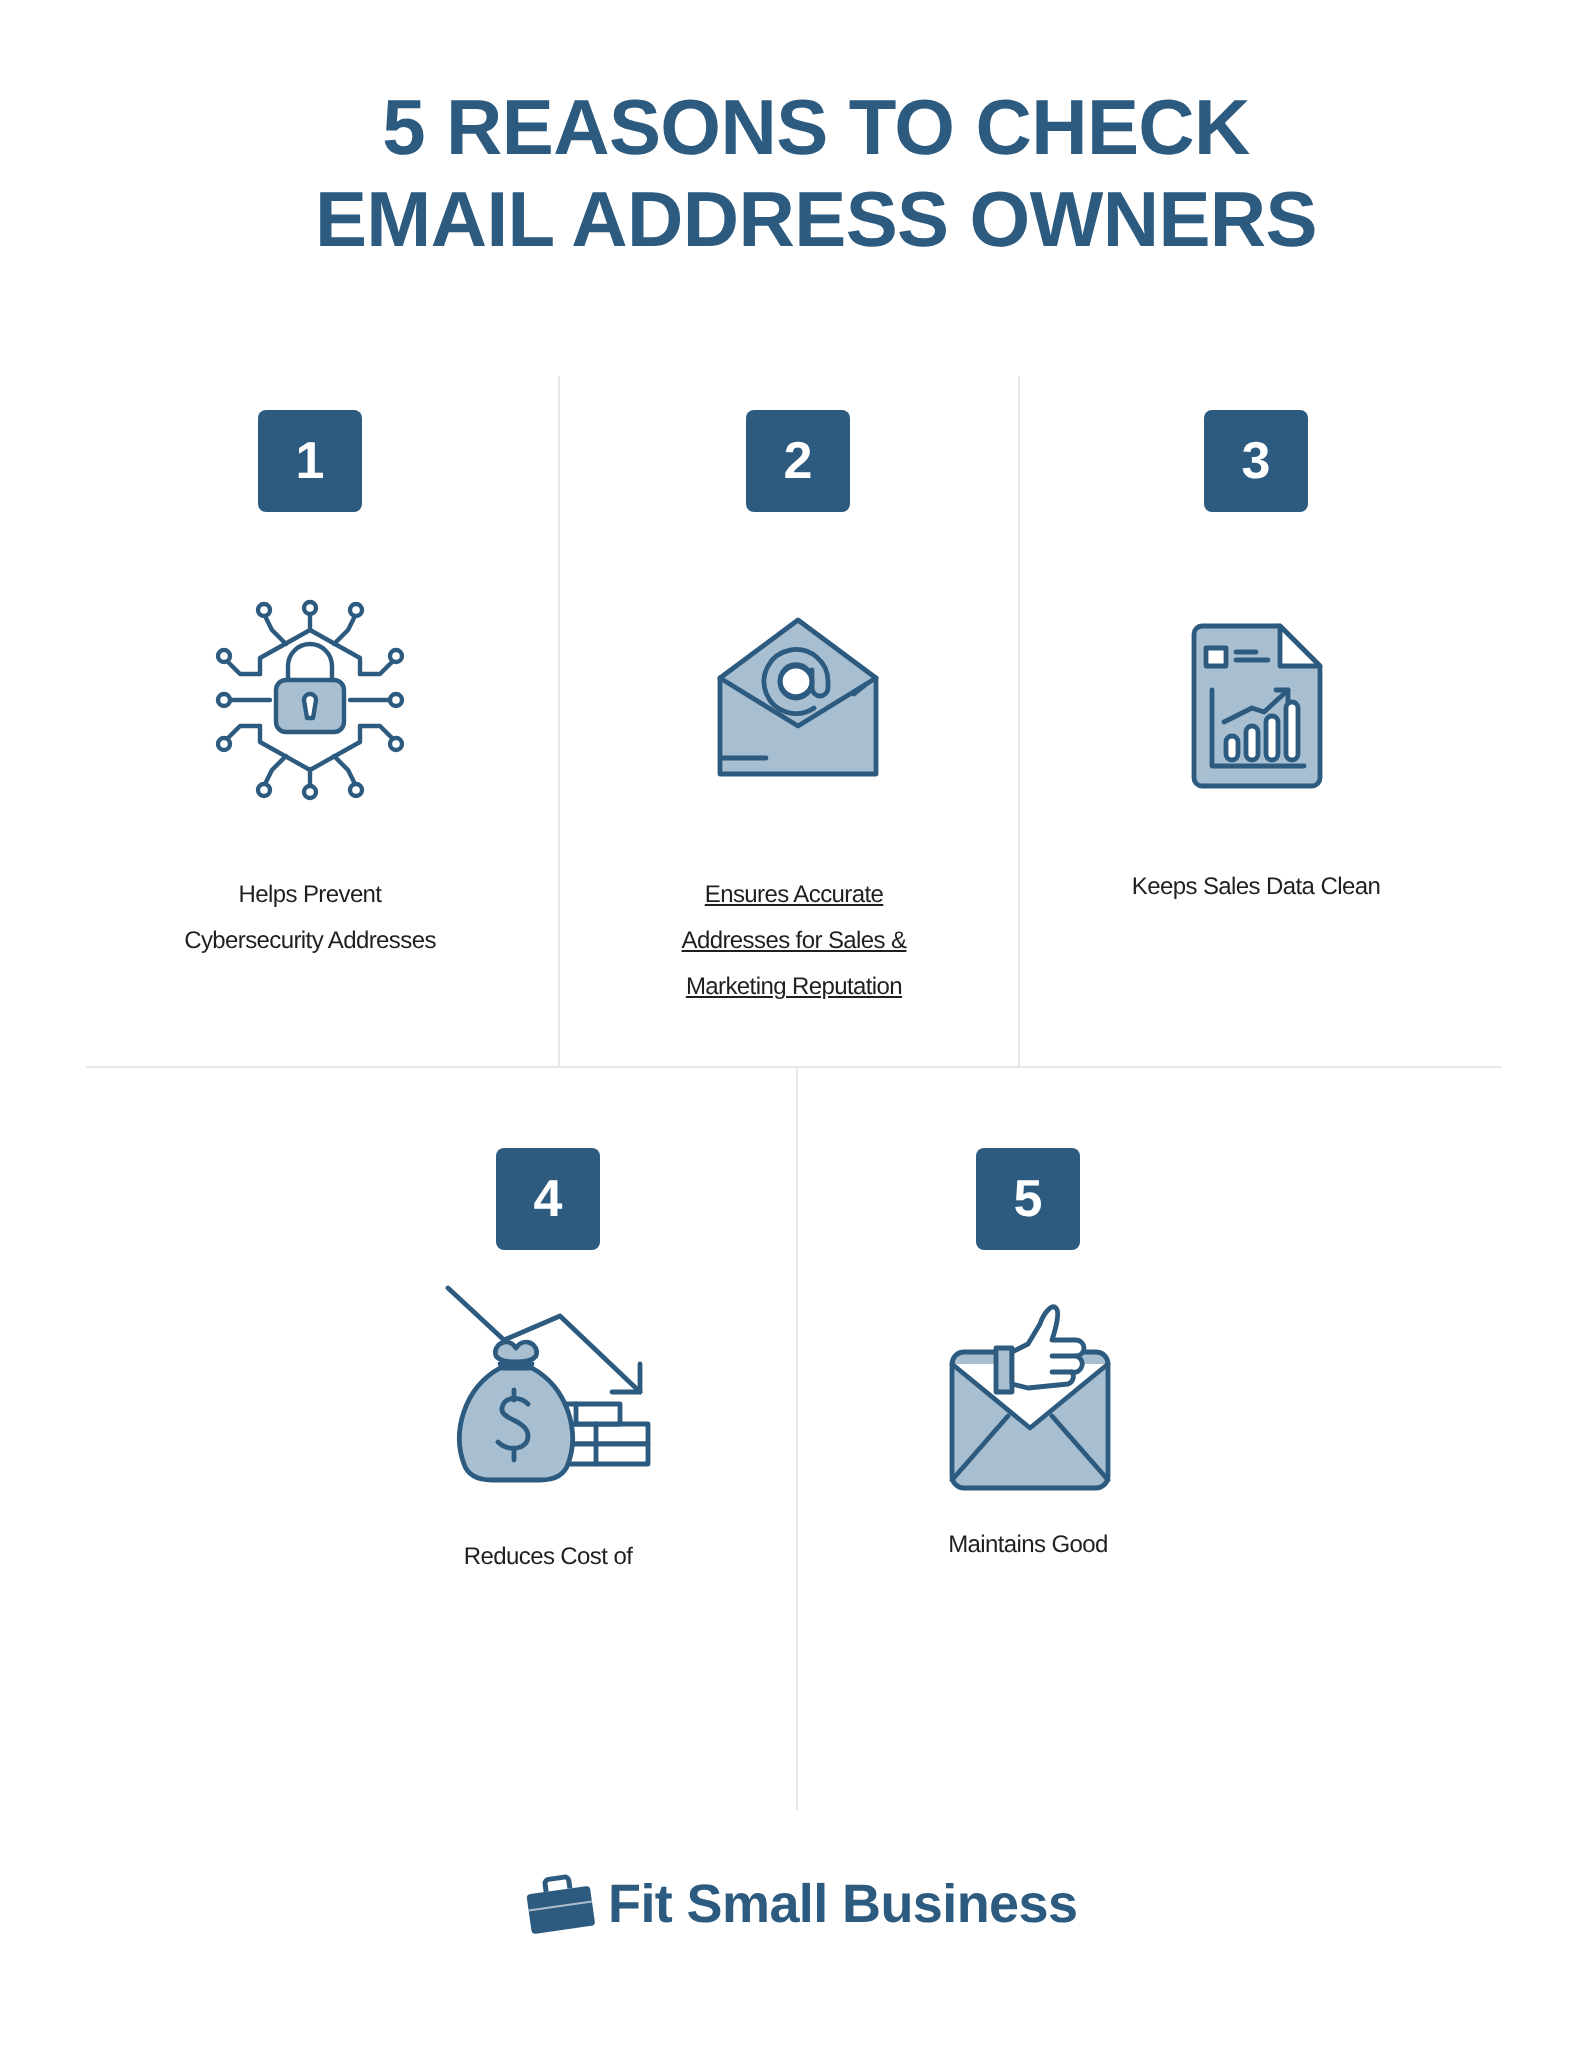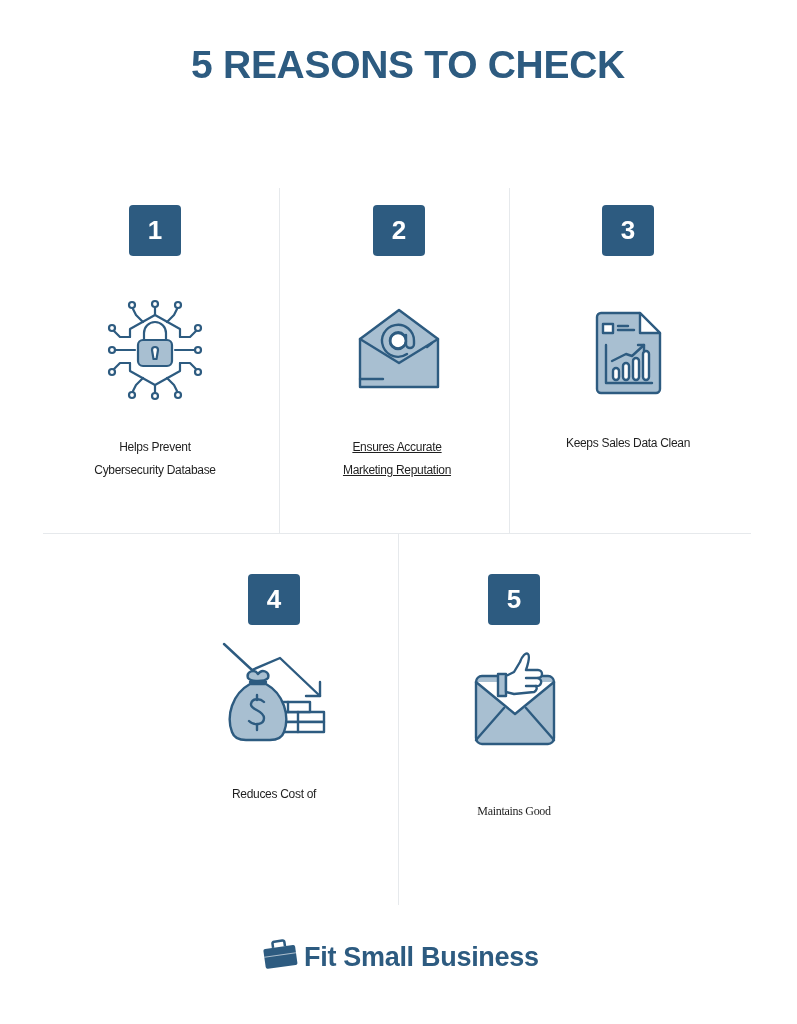--- a/index.html
+++ b/index.html
@@ -5,28 +5,29 @@
   html, body { margin:0; padding:0; background:#ffffff; }
   body { width:797px; height:1024px; position:relative; overflow:hidden; font-family:"Liberation Sans", sans-serif; }
   .title { position:absolute; left:0; top:42px; width:797px; text-align:center; color:#2d5b80; font-weight:bold; font-size:39px; line-height:46px; letter-spacing:-0.3px; }
   .title div { margin:0;padding-left:19px; }
   .vline { position:absolute; width:1px; background:#e6e9ec; }
   .hline { position:absolute; height:1px; background:#e6e9ec; }
   .numbox { position:absolute; width:52px; height:51px; background:#2d5b80; border-radius:4px; color:#ffffff; font-weight:bold; font-size:26px; line-height:51px; text-align:center; }
   .icon { position:absolute; }
   .label { position:absolute; text-align:center; color:#1f1f1f; font-size:12px; line-height:23px; letter-spacing:-0.3px; }
   .label div { white-space:nowrap; }
-  .logo { position:absolute; left:262px; top:937px; height:36px; display:flex; align-items:flex-end; }
+  .logo { position:absolute; left:262px; top:937px; height:36px; display:flex; align-items:flex-start; }
   .logo-text { color:#2d5b80; font-weight:bold; font-size:27px; margin-left:6px; letter-spacing:-0.3px; }
 </style>
 </head>
 <body>
 
 <div class="title">
   <div>5 REASONS TO CHECK</div>
+  <div>EMAIL ADDRESS OWNERS</div>
 </div>
 
 <div class="vline" style="left:279px; top:188px; height:345px;"></div>
 <div class="vline" style="left:509px; top:188px; height:345px;"></div>
 <div class="hline" style="left:43px; top:533px; width:708px;"></div>
 <div class="vline" style="left:398px; top:533px; height:372px;"></div>
 
 <div>
   <div class="numbox" style="left:129px; top:205px;">1</div>
   <div class="icon" style="left:100px; top:295px;">
@@ -63,38 +64,39 @@
       <path d="M80 68 L90 68 L96 74"></path>
         <circle cx="98" cy="77" r="3"></circle>
 
       <path d="M44 45 L44 38 A11 11 0 0 1 66 38 L66 45"></path>
       <rect x="38" y="45" width="34" height="26" rx="5" fill="#a8bfd1"></rect>
       <path d="M55 52 A3 3 0 0 0 52 55 L53.5 64 L56.5 64 L58 55 A3 3 0 0 0 55 52 Z" fill="#ffffff"></path>
     </svg>
   </div>
   <div class="label" style="left:44px; top:436px; width:222px;">
     <div>Helps Prevent</div>
-    <div>Cybersecurity Database</div>
+    <div>Cybersecurity Addresses</div>
   </div>
 </div>
 
 <div>
   <div class="numbox" style="left:373px; top:205px;">2</div>
   <div class="icon" style="left:355px; top:305px;">
     <svg width="88" height="88" viewBox="0 0 88 88" fill="none" stroke="#2d5b80" stroke-width="2.4" stroke-linejoin="round" stroke-linecap="round">
       <path d="M5 34 L44 5 L83 34 L83 82 L5 82 Z" fill="#a8bfd1"></path>
       <path d="M5 34 L44 58 L83 34" fill="#a8bfd1"></path>
       <circle cx="43" cy="36" r="8" fill="#ffffff"></circle>
       <path d="M51 36 A8 8 0 1 1 49 30 M51 30 L51 39 A4 4 0 0 0 59 39 L59 36 A16 16 0 1 0 52 49"></path>
       <path d="M5 74 L28 74"></path>
       <path d="M77 38 L72 42"></path>
     </svg>
   </div>
   <div class="label" style="left:283px; top:436px; width:228px;text-decoration:underline;">
     <div>Ensures Accurate</div>
+    <div>Addresses for Sales &amp;</div>
     <div>Marketing Reputation</div>
   </div>
 </div>
 
 <div>
   <div class="numbox" style="left:602px; top:205px;">3</div>
   <div class="icon" style="left:594px; top:311px;">
     <svg width="68" height="84" viewBox="0 0 68 84" fill="none" stroke="#2d5b80" stroke-width="2.4" stroke-linejoin="round" stroke-linecap="round">
       <path d="M7 2 L46 2 L66 22 L66 78 A4 4 0 0 1 62 82 L7 82 A4 4 0 0 1 3 78 L3 6 A4 4 0 0 1 7 2 Z" fill="#a8bfd1"></path>
       <path d="M46 2 L46 22 L66 22 Z" fill="#ffffff"></path>
@@ -124,38 +126,38 @@
       <rect x="60" y="82" width="46" height="10" fill="#ffffff"></rect>
       <rect x="60" y="62" width="32" height="10" fill="#ffffff"></rect>
       <path d="M70 62 L70 72 M80 72 L80 82 M80 82 L80 92"></path>
       <path d="M30 38 C28 32 36 28 40 34 C44 28 52 32 50 38 C47 42 33 42 30 38 Z" fill="#a8bfd1"></path>
       <path d="M32 42 L48 42"></path>
       <path d="M32 44 C14 54 8 76 14 92 C16 98 22 100 28 100 L52 100 C58 100 64 98 66 92 C72 76 66 54 48 44 Z" fill="#a8bfd1"></path>
       <path d="M46 62 C42 58 34 58 33 64 C32 70 46 70 46 78 C46 85 36 86 31 81"></path>
       <path d="M39 55 L39 60 M39 84 L39 90"></path>
     </svg>
   </div>
-  <div class="label" style="left:160px; top:783px; width:228px;">
+  <div class="label" style="left:160px; top:767px; width:228px;">
     <div>Reduces Cost of</div>
   </div>
 </div>
 
 <div>
   <div class="numbox" style="left:488px; top:574px;">5</div>
   <div class="icon" style="left:468px; top:648px;">
     <svg width="94" height="100" viewBox="0 0 94 100" fill="none" stroke="#2d5b80" stroke-width="2.4" stroke-linejoin="round" stroke-linecap="round">
       <path d="M8 34 A6 6 0 0 1 14 28 L80 28 A6 6 0 0 1 86 34 L86 90 A6 6 0 0 1 80 96 L14 96 A6 6 0 0 1 8 90 Z" fill="#a8bfd1"></path>
       <path d="M8 34 L47 66 L86 34" fill="#ffffff"></path>
       <path d="M8 92 L36 60 M86 92 L58 60"></path>
       <rect x="30" y="26" width="8" height="22" fill="#a8bfd1"></rect>
       <path d="M38 28 L46 24 L52 14 C54 8 58 4 60 6 C62 8 60 16 58 22 L70 22 A4 4 0 0 1 70 30 A4 4 0 0 1 68 38 A4 4 0 0 1 66 44 L46 46 L38 44 Z" fill="#ffffff"></path>
       <path d="M58 30 L70 30 M58 38 L68 38"></path>
     </svg>
   </div>
-  <div class="label" style="left:400px; top:800px; width:228px;font-family:Liberation Serif, serif;">
+  <div class="label" style="left:400px; top:761px; width:228px;">
     <div>Maintains Good</div>
   </div>
 </div>
 
 <div class="logo">
   <span>
     <svg width="36" height="30" viewBox="0 0 36 30">
       <g transform="rotate(-8 18 15)">
         <path d="M12 8 L12 4 A2 2 0 0 1 14 2 L22 2 A2 2 0 0 1 24 4 L24 8" fill="none" stroke="#2d5b80" stroke-width="2.5"></path>
         <rect x="2" y="8" width="32" height="20" rx="2" fill="#2d5b80"></rect>

